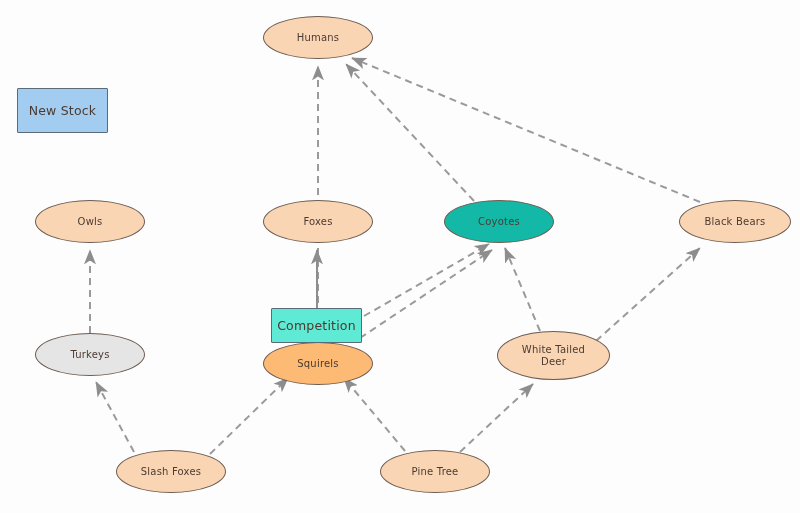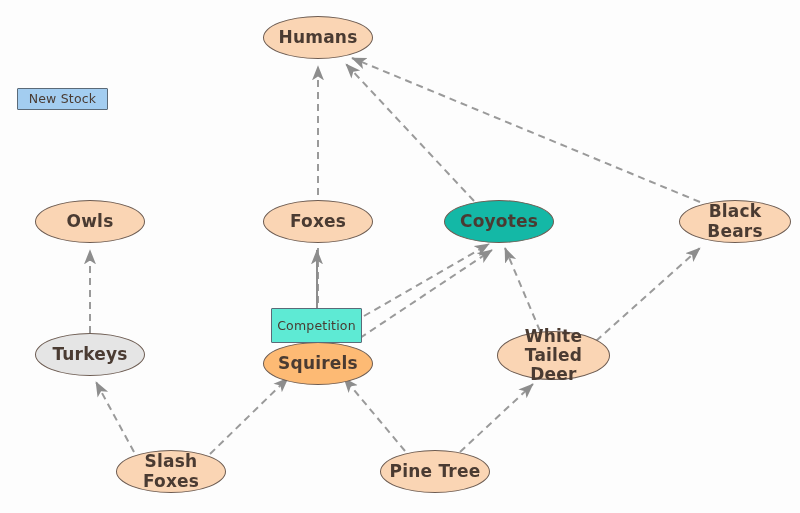--- a/index.html
+++ b/index.html
@@ -32,22 +32,21 @@
     justify-content: center;
     text-align: center;
     line-height: 1.12;
     color: #4a3b32;
     letter-spacing: 0.2px;
   }
   .node.ellipse {
     border-radius: 50%;
     background: #fad5b4;
     border: 1.6px solid #6d5c52;
-    font-size: 17px;
-    font-weight: bold;
+    font-size: 10px;
   }
   .node.box {
     background: #a3cdf0;
     border: 1.8px solid #5b6a78;
     font-size: 12.5px;
     border-radius: 1px;
   }
   .node-label {
     display: block;
     padding: 0 4px;
@@ -80,21 +79,21 @@
         <path d="M 540,331 L 505,248" fill="none" stroke="#9a9a9a" stroke-width="2" stroke-linecap="butt" stroke-dasharray="7,5" marker-end="url(#arrowhead)"></path>
         <path d="M 596,341 L 700,248" fill="none" stroke="#9a9a9a" stroke-width="2" stroke-linecap="butt" stroke-dasharray="7,5" marker-end="url(#arrowhead)"></path>
         <path d="M 134,452 L 96,382" fill="none" stroke="#9a9a9a" stroke-width="2" stroke-linecap="butt" stroke-dasharray="7,5" marker-end="url(#arrowhead)"></path>
         <path d="M 210,454 L 288,378" fill="none" stroke="#9a9a9a" stroke-width="2" stroke-linecap="butt" stroke-dasharray="7,5" marker-end="url(#arrowhead)"></path>
         <path d="M 405,451 L 344,378" fill="none" stroke="#9a9a9a" stroke-width="2" stroke-linecap="butt" stroke-dasharray="7,5" marker-end="url(#arrowhead)"></path>
         <path d="M 460,452 L 533,384" fill="none" stroke="#9a9a9a" stroke-width="2" stroke-linecap="butt" stroke-dasharray="7,5" marker-end="url(#arrowhead)"></path>
       </g>
   </svg>
 
   <div id="nodes-group">
-      <div class="node box" style="left: 17px; top: 88px; width: 91px; height: 22px; background: rgb(163, 205, 240); border-color: rgb(91, 106, 120); z-index: 5;">
+      <div class="node box" style="left: 17px; top: 88px; width: 91px; height: 45px; background: rgb(163, 205, 240); border-color: rgb(91, 106, 120); z-index: 5;">
         <span class="node-label">New Stock</span>
       </div>
       <div class="node ellipse" style="left: 263px; top: 16px; width: 110px; height: 43px; background: rgb(250, 213, 180); border-color: rgb(109, 92, 82); z-index: 3;">
         <span class="node-label">Humans</span>
       </div>
       <div class="node ellipse" style="left: 35px; top: 200px; width: 110px; height: 43px; background: rgb(250, 213, 180); border-color: rgb(109, 92, 82); z-index: 3;">
         <span class="node-label">Owls</span>
       </div>
       <div class="node ellipse" style="left: 263px; top: 200px; width: 110px; height: 43px; background: rgb(250, 213, 180); border-color: rgb(109, 92, 82); z-index: 3;">
         <span class="node-label">Foxes</span>

